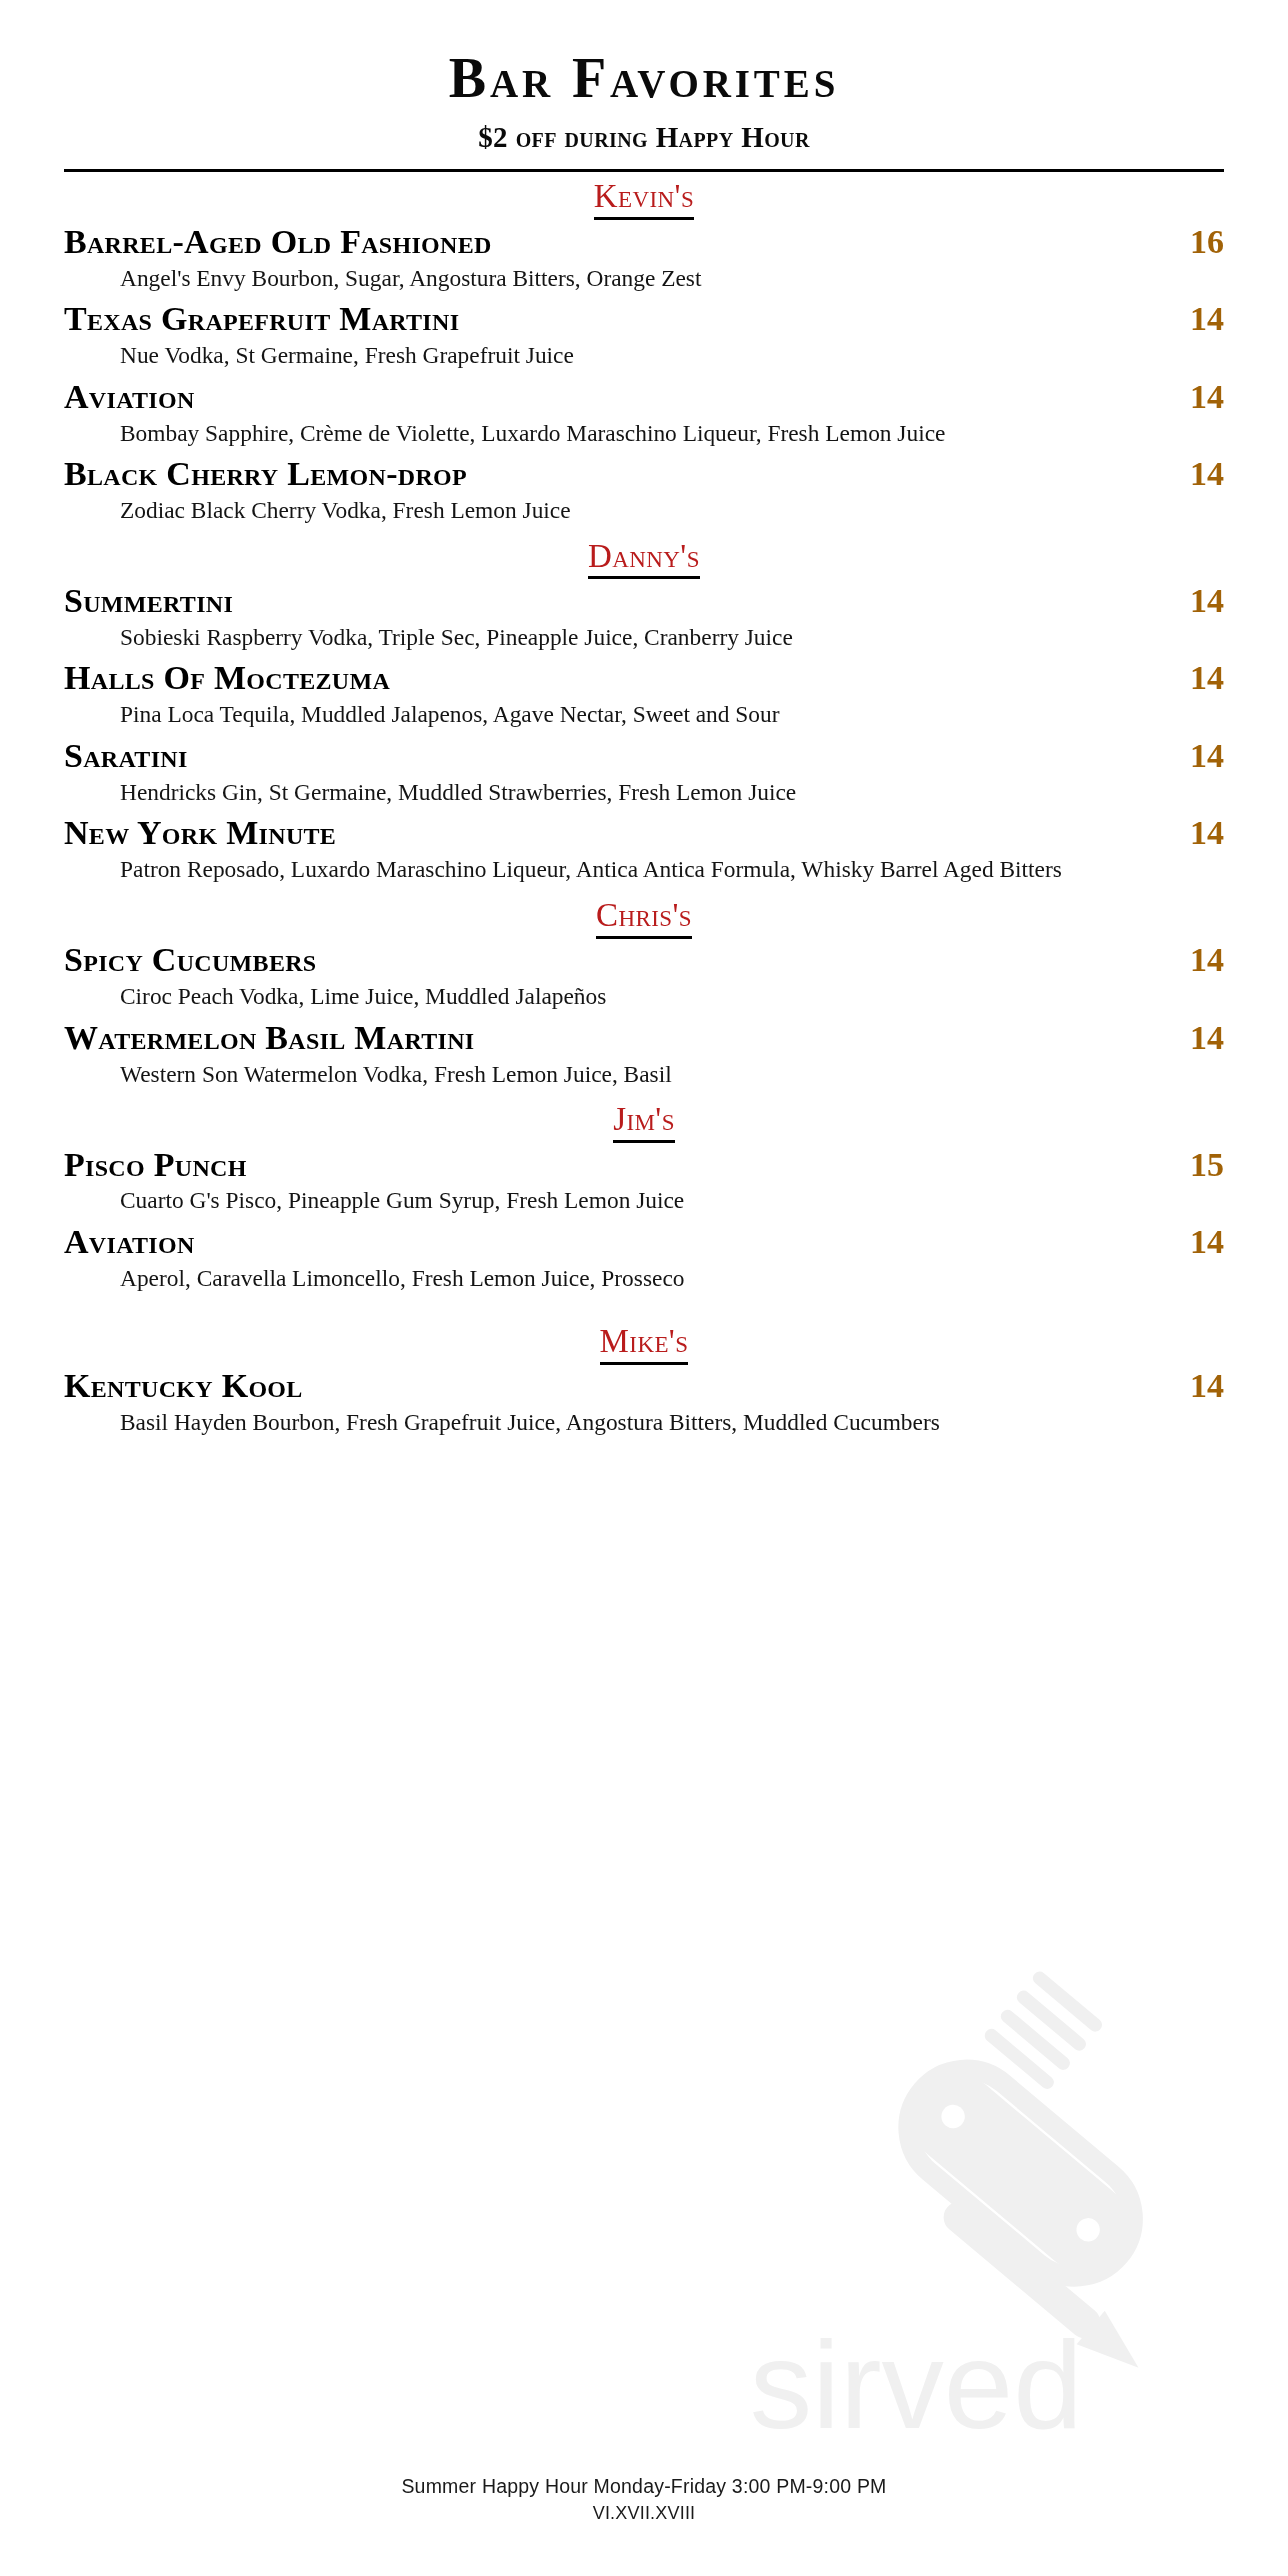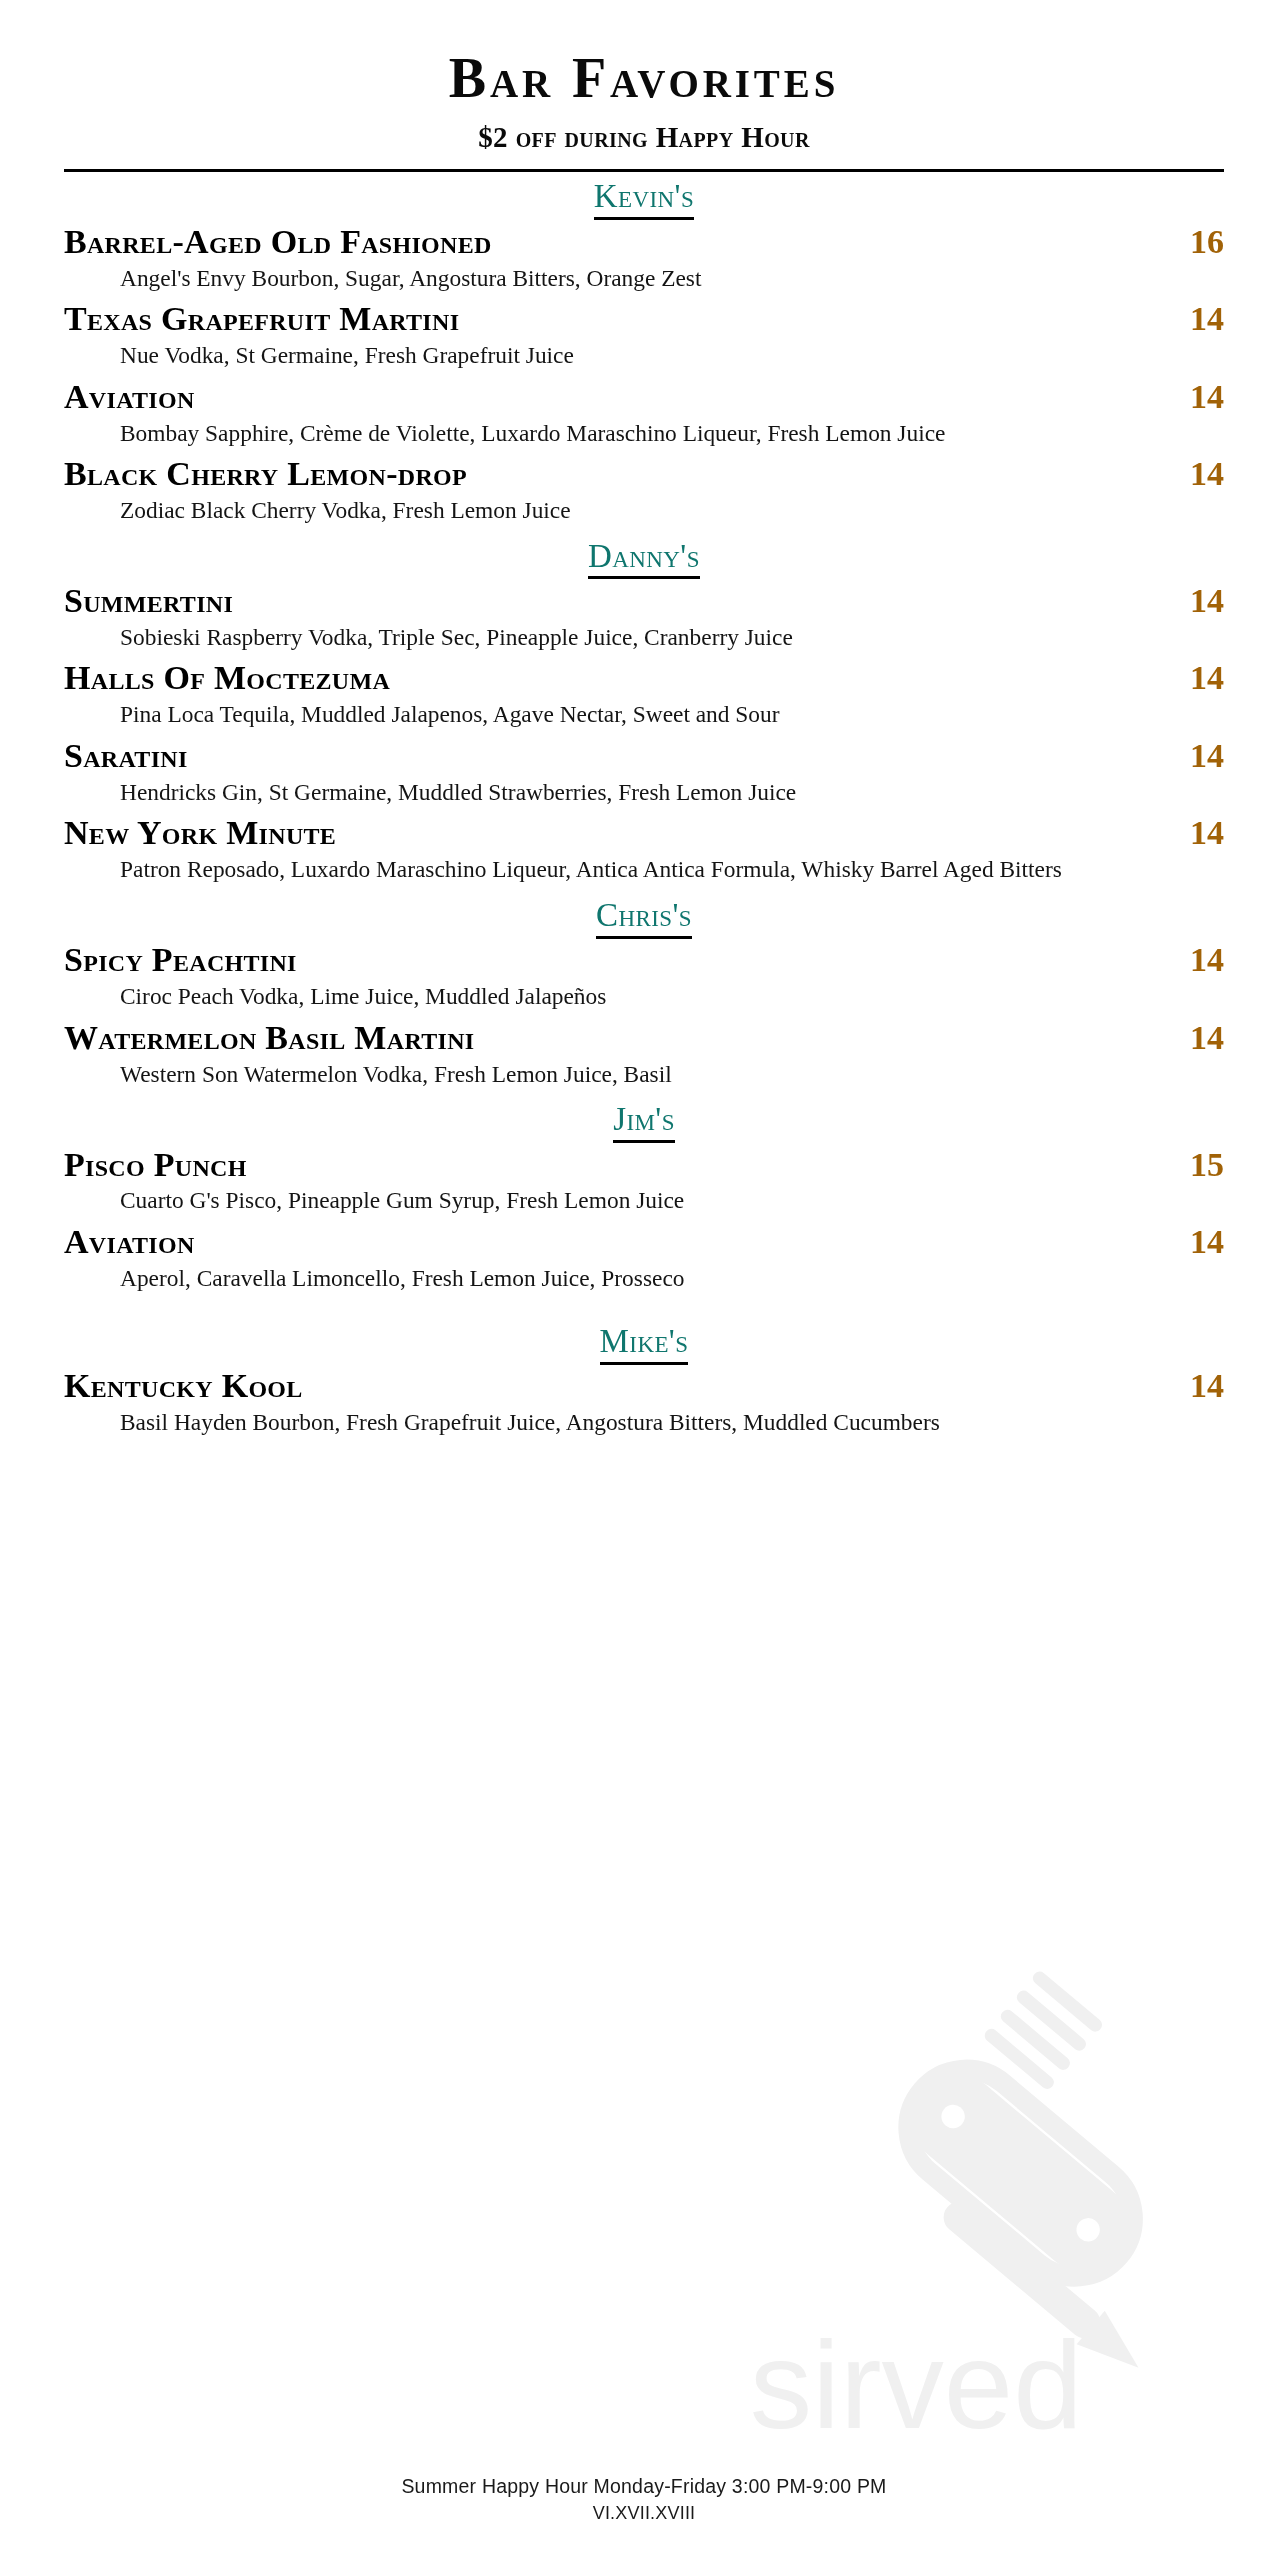--- a/index.html
+++ b/index.html
@@ -70,21 +70,21 @@
   
   .section { margin: 0; }
 
   .section-head {
     text-align: center;
     font-size: 33px;
     font-weight: 400;
     font-variant: small-caps;
     letter-spacing: 0.4px;
     line-height: 1.15;
-    color: #0f766e;
+    color: #b91c1c;
     padding-top: 6.2px;
     padding-bottom: 1.6px;
   }
   .section-head .sh-text {
     display: inline-block;
     border-bottom: 3.9px solid #000;
     padding-bottom: 0.8px;
   }
   .section.gap-before .section-head { padding-top: 23.4px; }
 
@@ -248,21 +248,21 @@
             <div class="item-name">New York Minute</div>
             <div class="item-price">14</div>
           </div>
           <div class="item-desc">Patron Reposado, Luxardo Maraschino Liqueur, Antica Antica Formula, Whisky Barrel Aged Bitters</div>
         </div>
       </div>
       <div class="section">
         <div class="section-head"><span class="sh-text">Chris's</span></div>
         <div class="item">
           <div class="item-row">
-            <div class="item-name">Spicy Peachtini</div>
+            <div class="item-name">Spicy Cucumbers</div>
             <div class="item-price">14</div>
           </div>
           <div class="item-desc">Ciroc Peach Vodka, Lime Juice, Muddled Jalapeños</div>
         </div>
         <div class="item">
           <div class="item-row">
             <div class="item-name">Watermelon Basil Martini</div>
             <div class="item-price">14</div>
           </div>
           <div class="item-desc">Western Son Watermelon Vodka, Fresh Lemon Juice, Basil</div>

